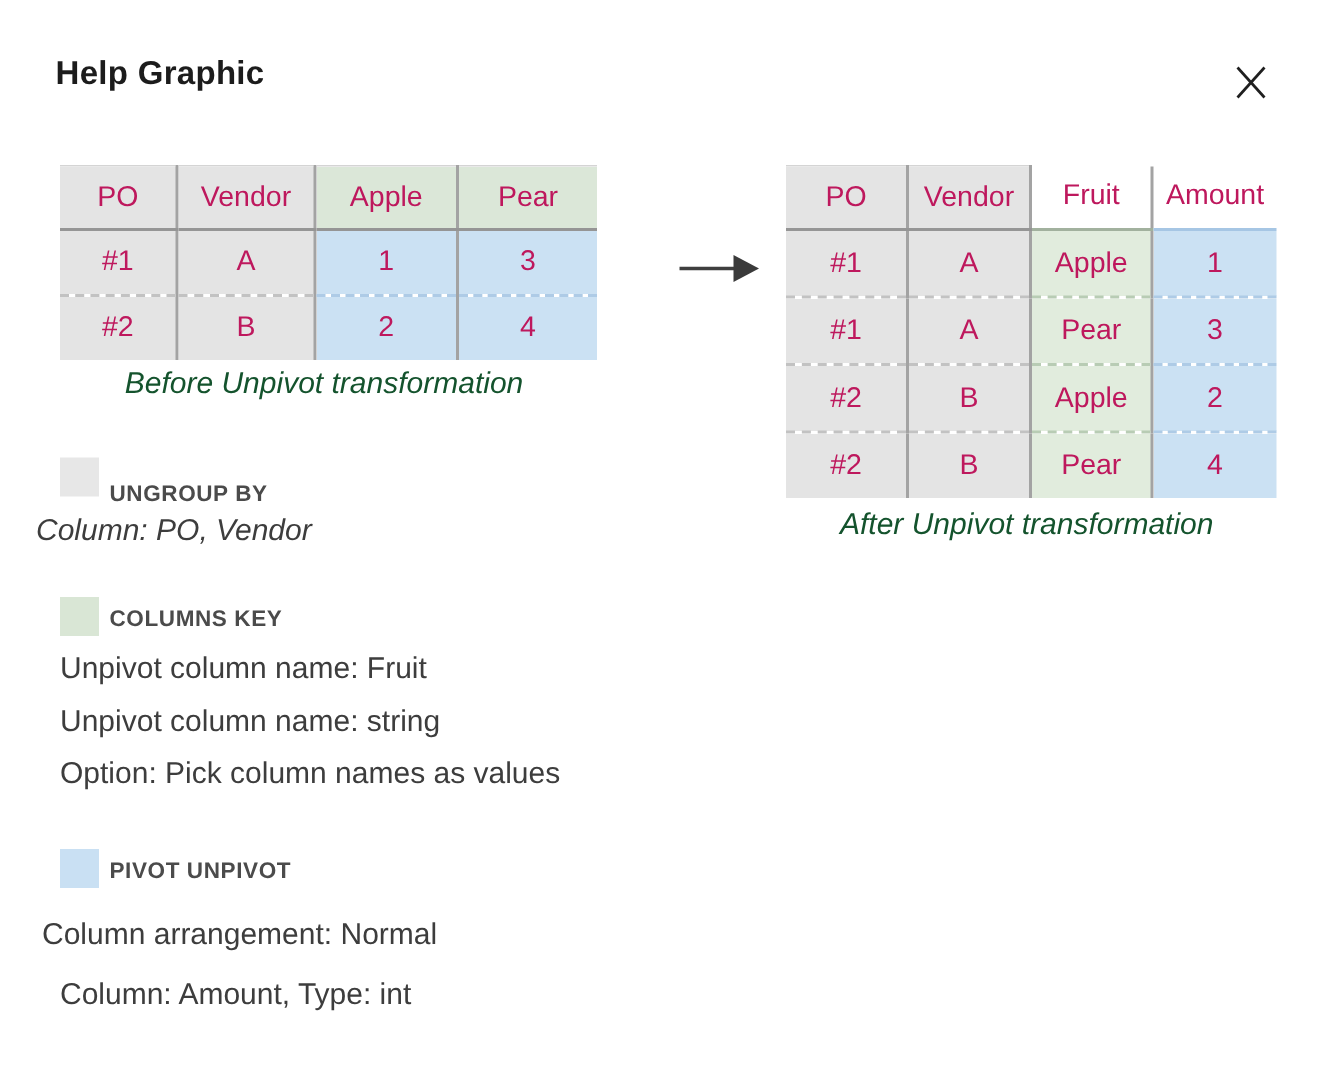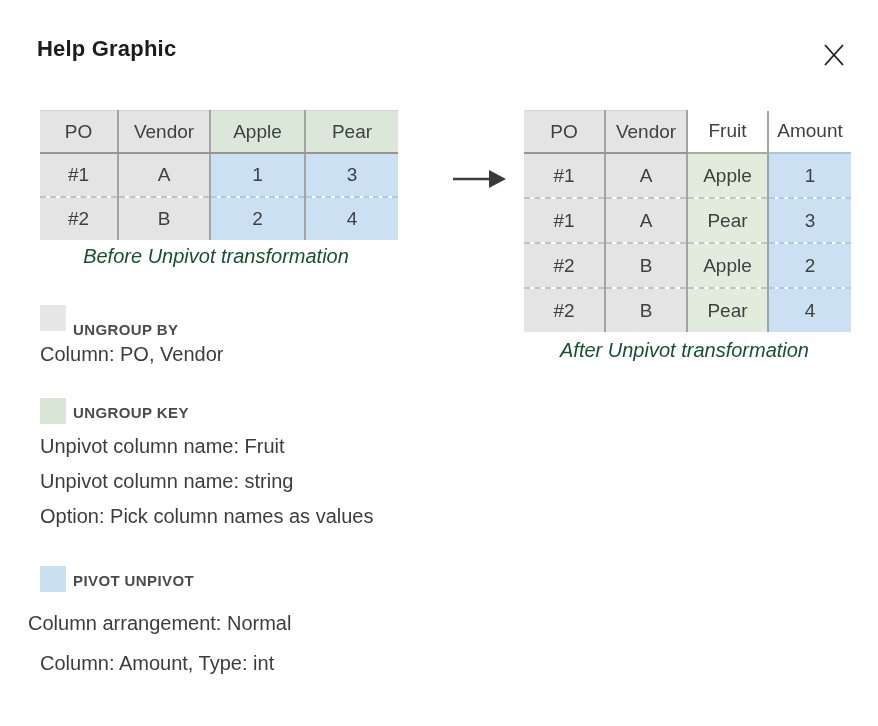--- a/index.html
+++ b/index.html
@@ -12,21 +12,21 @@
     font-size:22px;font-weight:bold;color:#1c1c1c;letter-spacing:.2px;
   }
   .close-btn{
     position:absolute;left:819px;top:41px;width:30px;height:30px;
     display:flex;align-items:center;justify-content:center;cursor:pointer;background:none;border:none;padding:0;
   }
 
   
   table.hg{
     position:absolute;border-collapse:collapse;table-layout:fixed;
-    font-size:19px;color:#404040;text-align:center;
+    font-size:19px;color:#be185d;text-align:center;
   }
   table.hg td,table.hg th{padding:0;font-weight:normal;overflow:hidden;white-space:nowrap;}
   table.hg td+td,table.hg th+th{border-left:2px solid #a3a3a3;}
 
   .tbl-before{left:40px;top:110px;}
   .tbl-before th{height:41px;}
   .tbl-before td{height:42px;}
   .tbl-after{left:524px;top:110px;}
   .tbl-after th{height:41px;}
   .tbl-after td{height:43px;}
@@ -60,21 +60,21 @@
   .swatch{position:absolute;width:26px;height:26px;}
   .sw-grey{background:#e7e7e7;}
   .sw-green{background:#d9e6d5;}
   .sw-blue{background:#c9e0f3;}
   .legend-label{
     position:absolute;font-size:15px;font-weight:bold;color:#4b4b4b;letter-spacing:.4px;
   }
   .legend-line{position:absolute;font-size:20px;color:#3d3d3d;}
 
   .sw1{left:40px;top:305px;}  .lab1{left:73px;top:321px;}
-  .ln1a{left:40px;top:343px;}
+  .ln1a{left:24px;top:343px;font-style:italic;}
   .sw2{left:40px;top:398px;}  .lab2{left:73px;top:404px;}
   .ln2a{left:40px;top:435px;} .ln2b{left:40px;top:470px;} .ln2c{left:40px;top:505px;}
   .sw3{left:40px;top:566px;}  .lab3{left:73px;top:572px;}
   .ln3a{left:28px;top:612px;} .ln3b{left:40px;top:652px;}
 </style>
 </head>
 <body>
 
 <div class="dialog-title">Help Graphic</div>
 
@@ -152,21 +152,21 @@
   </tr>
 </tbody>
   </table>
 <div class="tbl-caption caption-after">After Unpivot transformation</div>
 
 <div class="swatch sw-grey sw1"></div>
 <div class="legend-label lab1">UNGROUP BY</div>
 <div class="legend-line ln1a">Column: PO, Vendor</div>
 
 <div class="swatch sw-green sw2"></div>
-<div class="legend-label lab2">UNGROUP KEY</div>
+<div class="legend-label lab2">COLUMNS KEY</div>
 <div class="legend-line ln2a">Unpivot column name: Fruit</div>
 <div class="legend-line ln2b">Unpivot column name: string</div>
 <div class="legend-line ln2c">Option: Pick column names as values</div>
 
 <div class="swatch sw-blue sw3"></div>
 <div class="legend-label lab3">PIVOT UNPIVOT</div>
 <div class="legend-line ln3a">Column arrangement: Normal</div>
 <div class="legend-line ln3b">Column: Amount, Type: int</div>
 
 </body></html>

